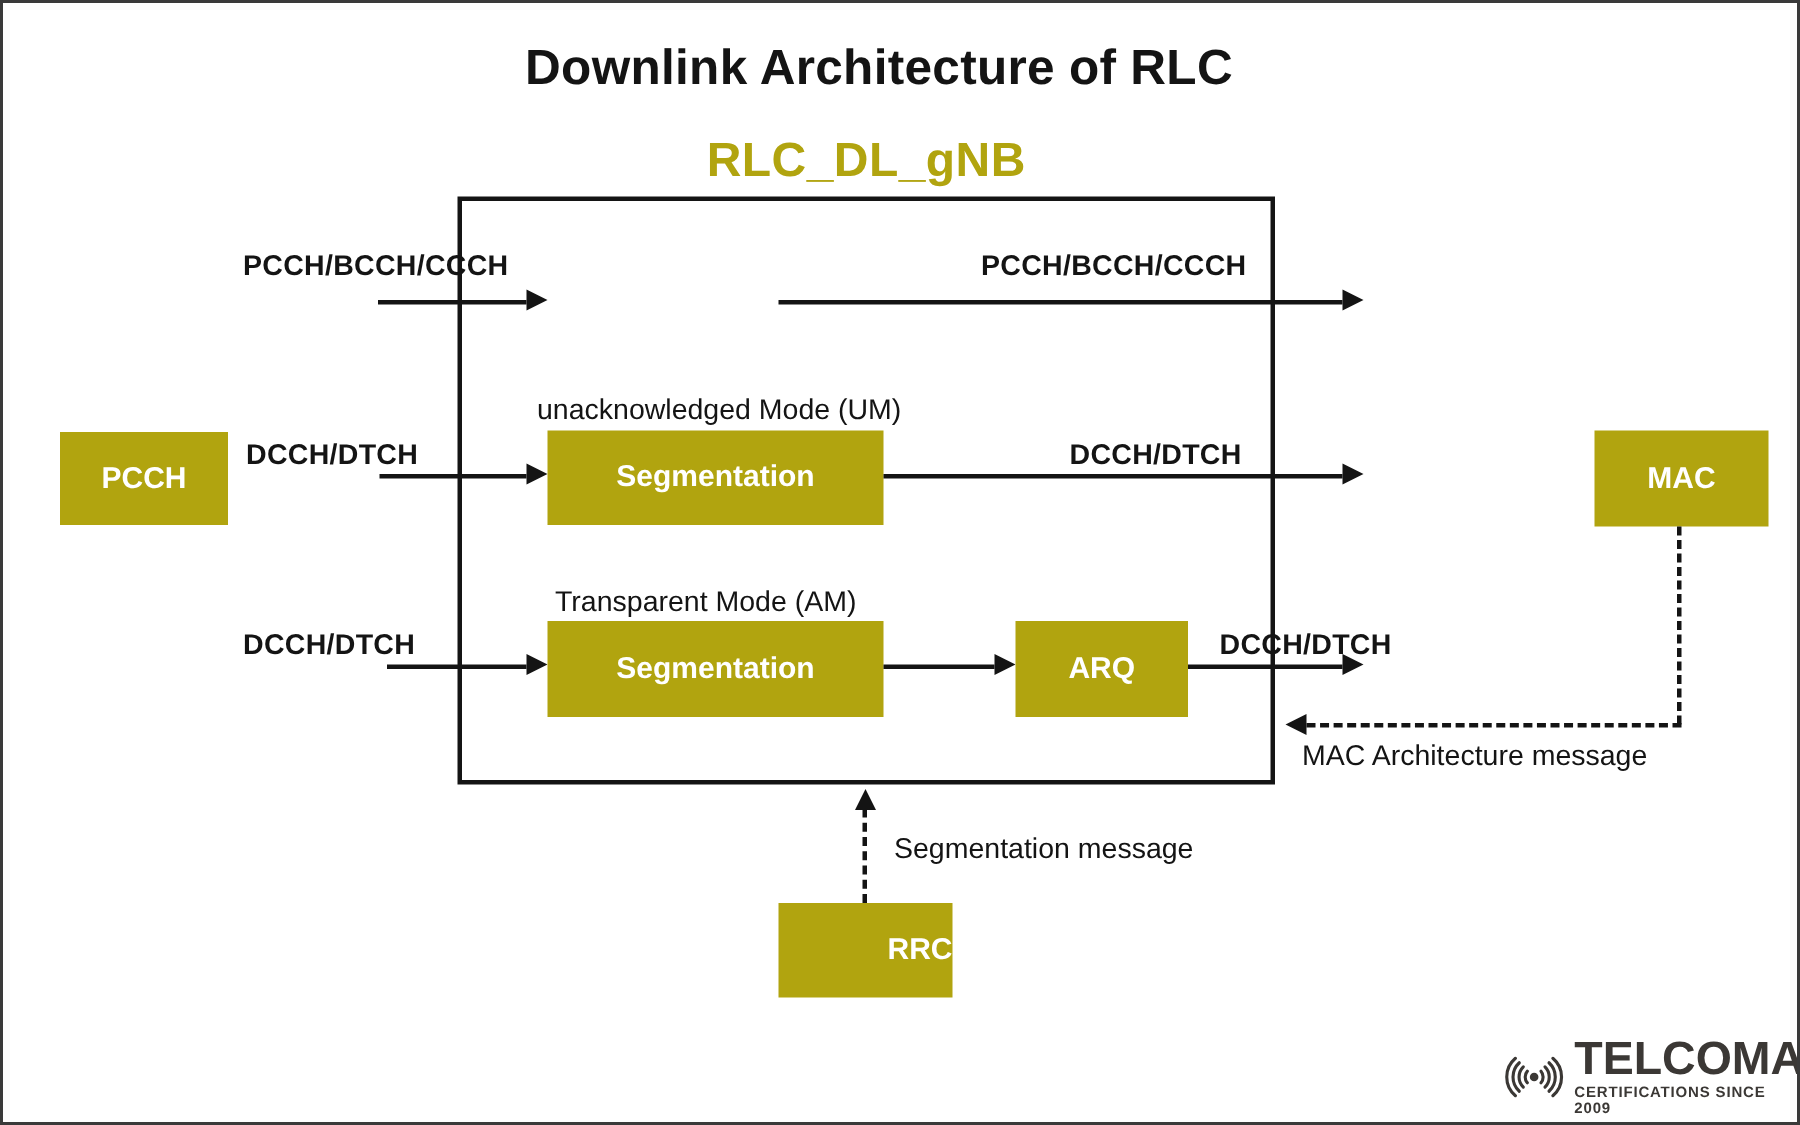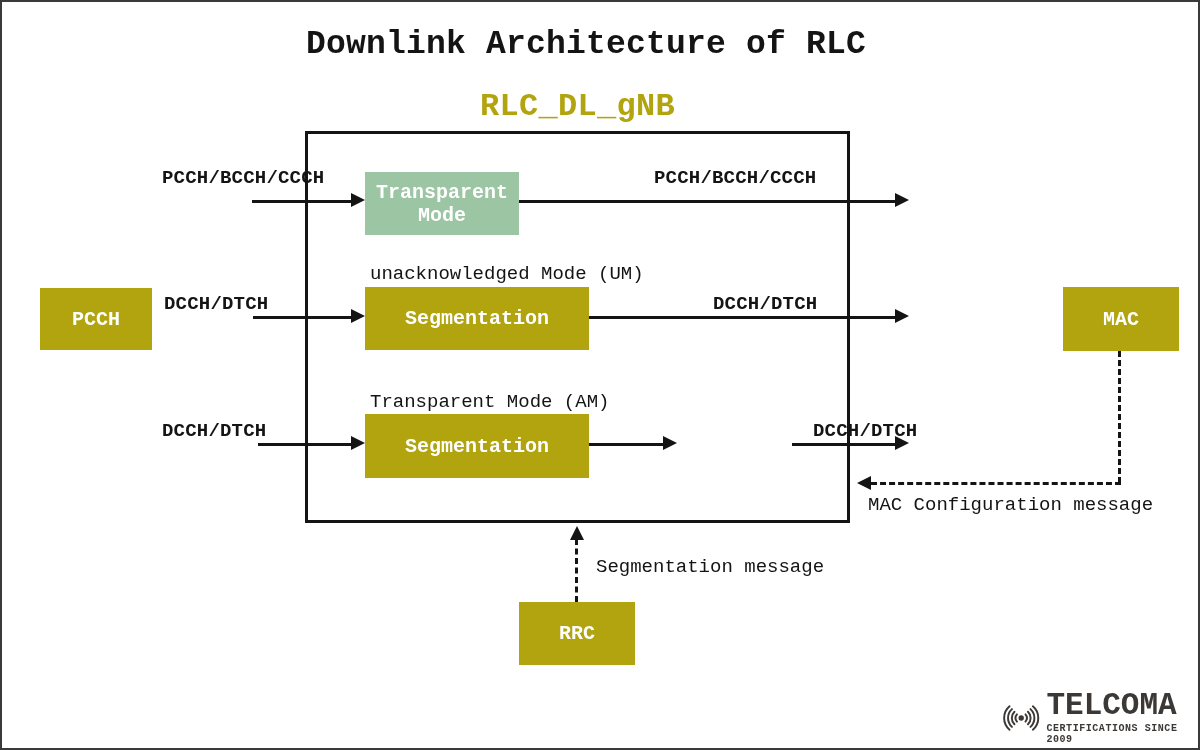--- a/index.html
+++ b/index.html
@@ -3,21 +3,21 @@
 <meta charset="utf-8">
 <style>
   html,body{margin:0;padding:0;background:#e8e8e8;}
   .frame{
     position:relative;
     width:1200px;height:750px;
     background:#ffffff;
     border:2px solid #3a3a3a;
     box-sizing:border-box;
     overflow:hidden;
-    font-family:Liberation Mono, monospace;
+    font-family:Liberation Sans, sans-serif;
     color:var(--ink,#141414);
   }
   .title{
     position:absolute;top:24px;left:0;width:1168px;
     text-align:center;font-size:33px;font-weight:bold;
     letter-spacing:.2px;color:var(--ink);
   }
   .subtitle{
     position:absolute;top:86px;left:303px;width:545px;
     text-align:center;font-size:32px;font-weight:bold;
@@ -60,66 +60,66 @@
 <div class="frame">
 
   <div class="title">Downlink Architecture of RLC</div>
   <div class="subtitle">RLC_DL_gNB</div>
 
   <div class="rlc-box"></div>
 
   <div class="lbl chan" style="left:160px;top:165px;">PCCH/BCCH/CCCH</div>
   <div class="hline" style="left:250px;top:198px;width:99px;"></div>
   <div class="head-r" style="left:349px;top:191px;"></div>
-  <div class="node sage" style="left:363px;top:170px;width:154px;height:63px;padding:0 14px;box-sizing:border-box;">
-    <span>Transparent Mode</span>
-  </div>
   <div class="hline" style="left:517px;top:198px;width:376px;"></div>
   <div class="head-r" style="left:893px;top:191px;"></div>
   <div class="lbl chan" style="left:652px;top:165px;">PCCH/BCCH/CCCH</div>
 
   <div class="node olive" style="left:38px;top:286px;width:112px;height:62px;">
     <span>PCCH</span>
   </div>
   <div class="lbl chan" style="left:162px;top:291px;">DCCH/DTCH</div>
   <div class="hline" style="left:251px;top:314px;width:98px;"></div>
   <div class="head-r" style="left:349px;top:307px;"></div>
-  <div class="lbl mode" style="left:368px;top:261px;">unacknowledged Mode (UM)</div>
+  <div class="lbl mode" style="left:356px;top:261px;">unacknowledged Mode (UM)</div>
   <div class="node olive" style="left:363px;top:285px;width:224px;height:63px;">
     <span>Segmentation</span>
   </div>
   <div class="hline" style="left:587px;top:314px;width:306px;"></div>
   <div class="head-r" style="left:893px;top:307px;"></div>
   <div class="lbl chan" style="left:711px;top:291px;">DCCH/DTCH</div>
 
   <div class="lbl chan" style="left:160px;top:418px;">DCCH/DTCH</div>
   <div class="hline" style="left:256px;top:441px;width:93px;"></div>
   <div class="head-r" style="left:349px;top:434px;"></div>
   <div class="lbl mode" style="left:368px;top:389px;">Transparent Mode (AM)</div>
   <div class="node olive" style="left:363px;top:412px;width:224px;height:64px;">
     <span>Segmentation</span>
   </div>
   <div class="hline" style="left:587px;top:441px;width:74px;"></div>
   <div class="head-r" style="left:661px;top:434px;"></div>
+  <div class="node olive" style="left:675px;top:412px;width:115px;height:64px;">
+    <span>ARQ</span>
+  </div>
   <div class="hline" style="left:790px;top:441px;width:103px;"></div>
   <div class="head-r" style="left:893px;top:434px;"></div>
   <div class="lbl chan" style="left:811px;top:418px;">DCCH/DTCH</div>
 
   <div class="node olive" style="left:1061px;top:285px;width:116px;height:64px;">
     <span>MAC</span>
   </div>
   <div class="dash-v" style="left:1116px;top:349px;height:132px;"></div>
   <div class="dash-h" style="left:869px;top:480px;width:250px;"></div>
   <div class="head-l" style="left:855px;top:474px;"></div>
-  <div class="lbl msg" style="left:866px;top:492px;">MAC Configuration message</div>
+  <div class="lbl msg" style="left:866px;top:492px;">MAC Architecture message</div>
 
   <div class="head-u" style="left:568px;top:524px;"></div>
   <div class="dash-v" style="left:573px;top:537px;height:63px;"></div>
   <div class="lbl msg" style="left:594px;top:554px;">Segmentation message</div>
-  <div class="node olive" style="left:517px;top:600px;width:116px;height:63px;">
+  <div class="node olive" style="left:517px;top:600px;width:116px;height:63px;justify-content:flex-end;">
     <span>RRC</span>
   </div>
 
   <div class="logo">
     <svg width="48" height="34" viewBox="0 0 48 34">
       <g stroke="#3b3835" stroke-width="2.1" fill="none" stroke-linecap="round">
         <path d="M 19.4 13.1 A 6 6 0 0 0 19.4 20.9"></path>
         <path d="M 16.7 10.2 A 9.5 9.5 0 0 0 16.7 23.8"></path>
         <path d="M 14.0 7.4 A 13 13 0 0 0 14.0 26.6"></path>
         <path d="M 11.4 4.4 A 16.5 16.5 0 0 0 11.4 29.6"></path>

